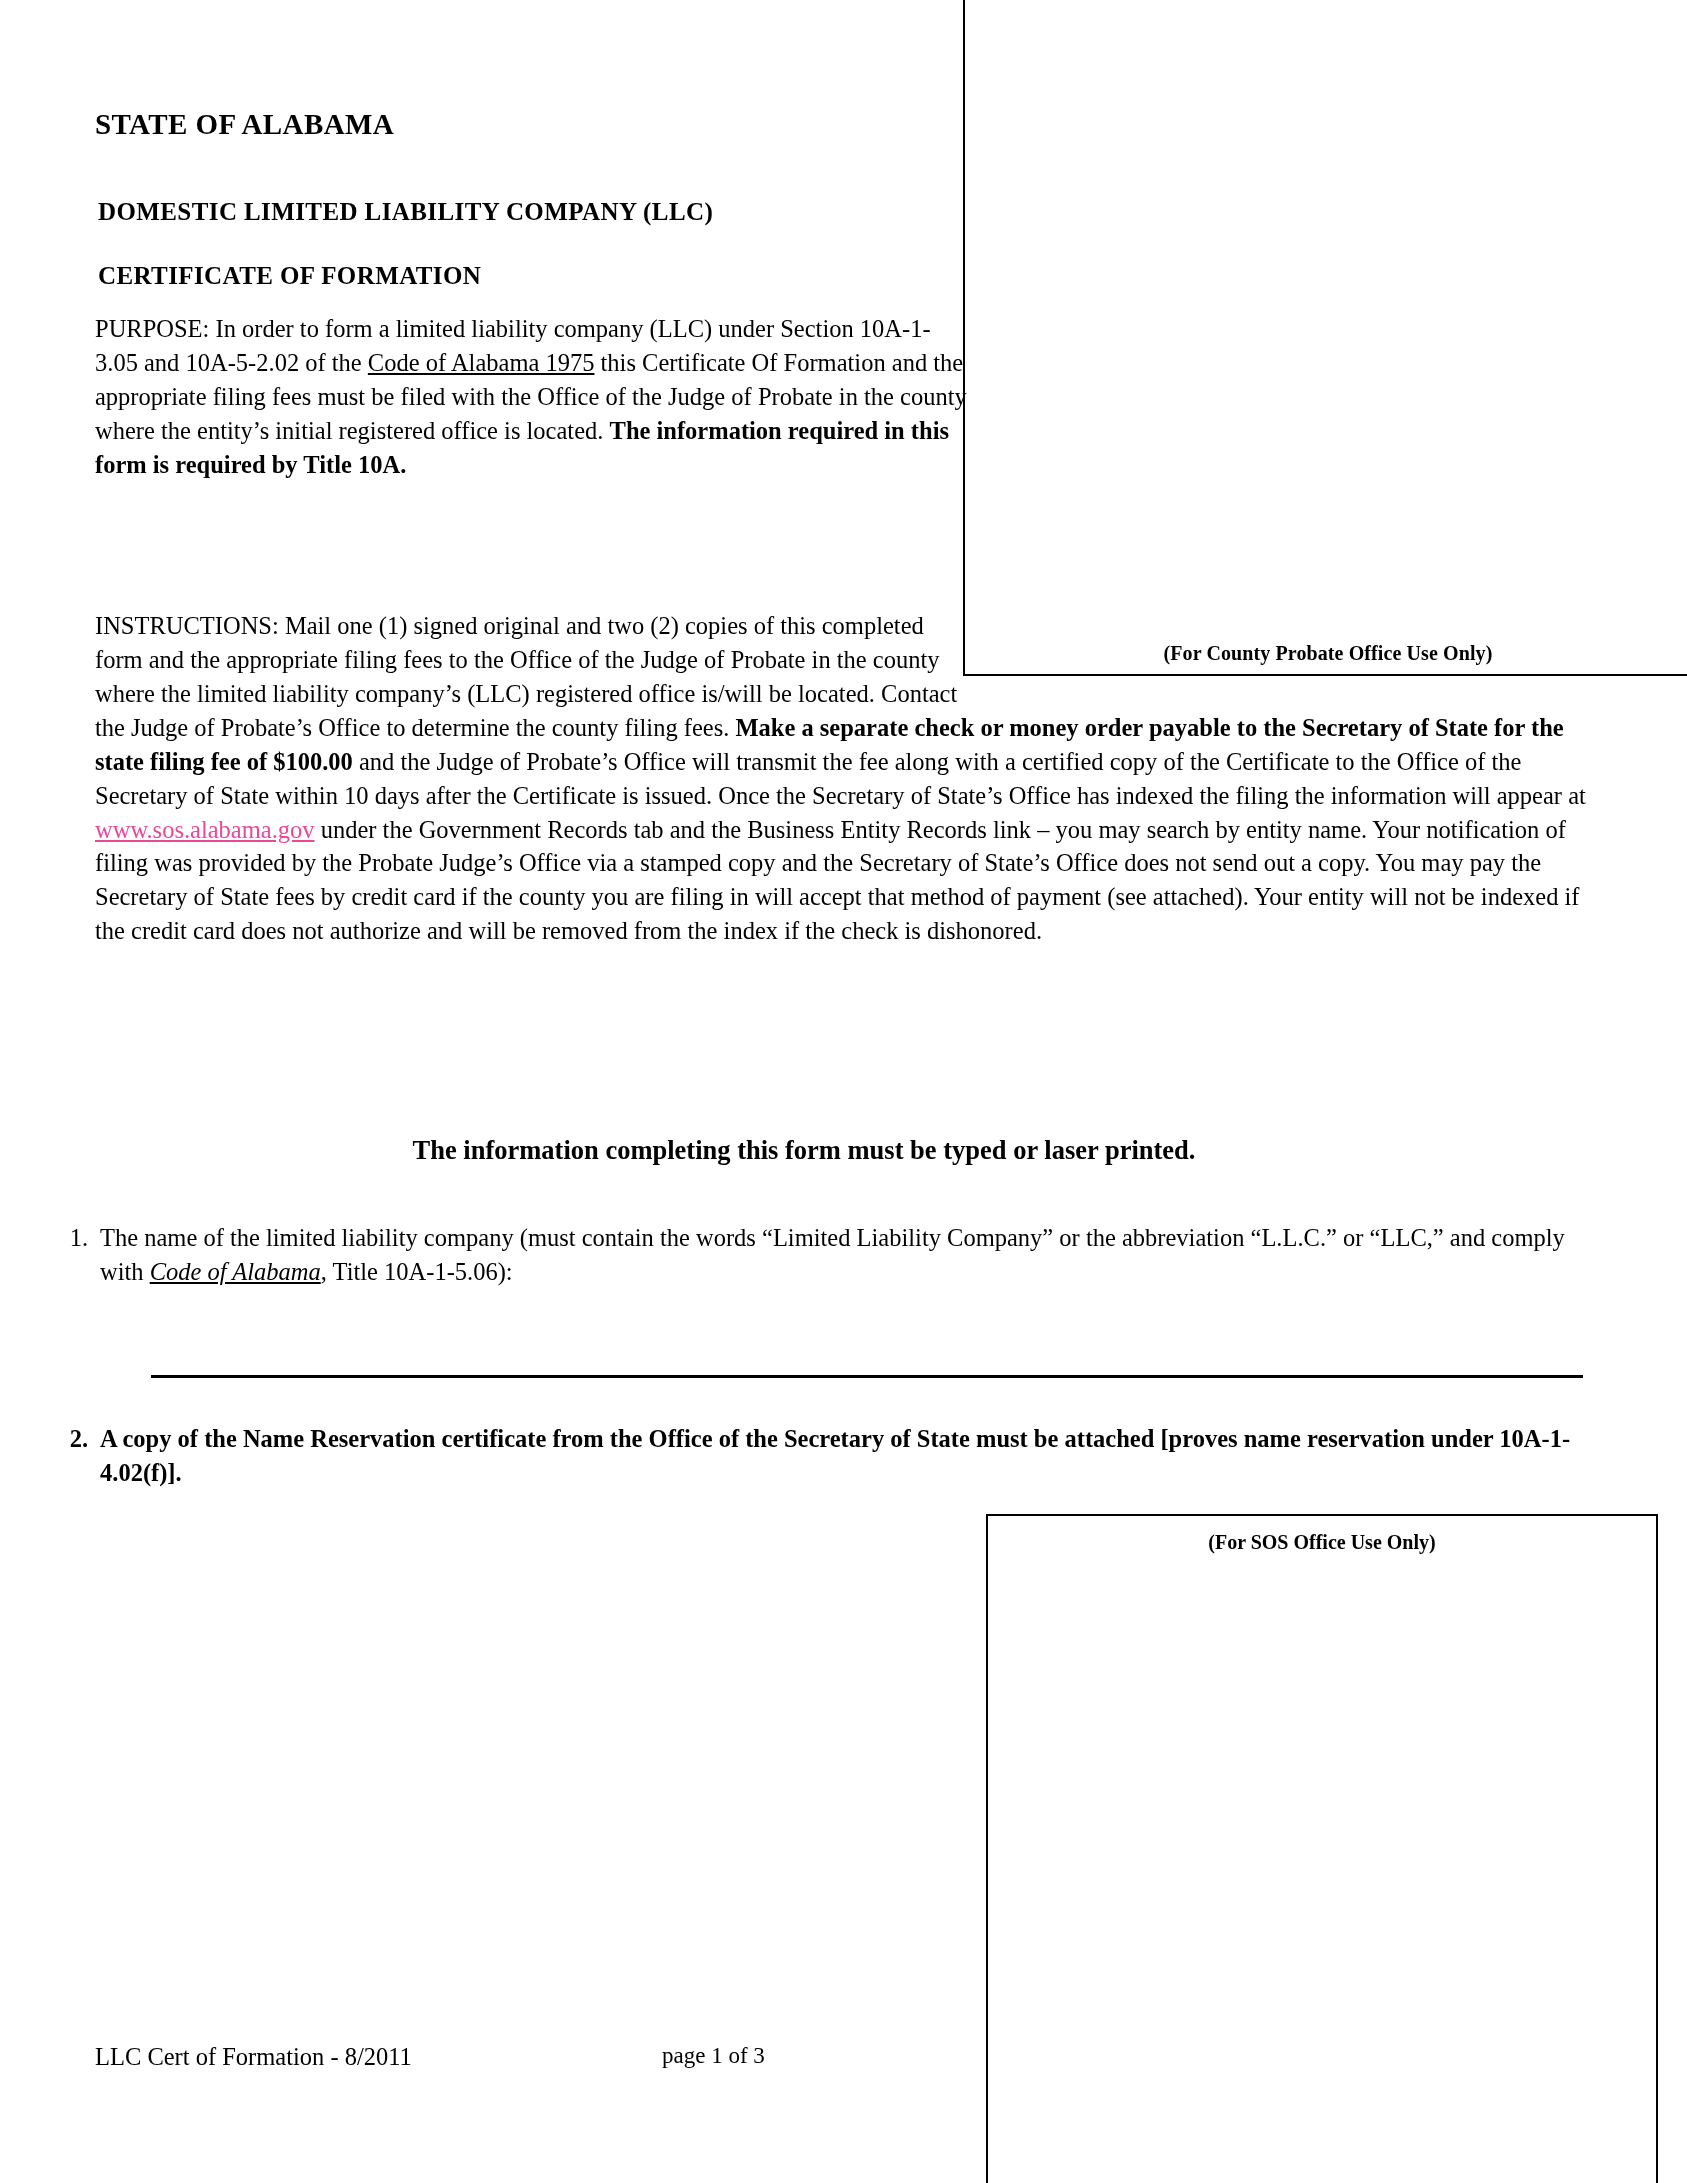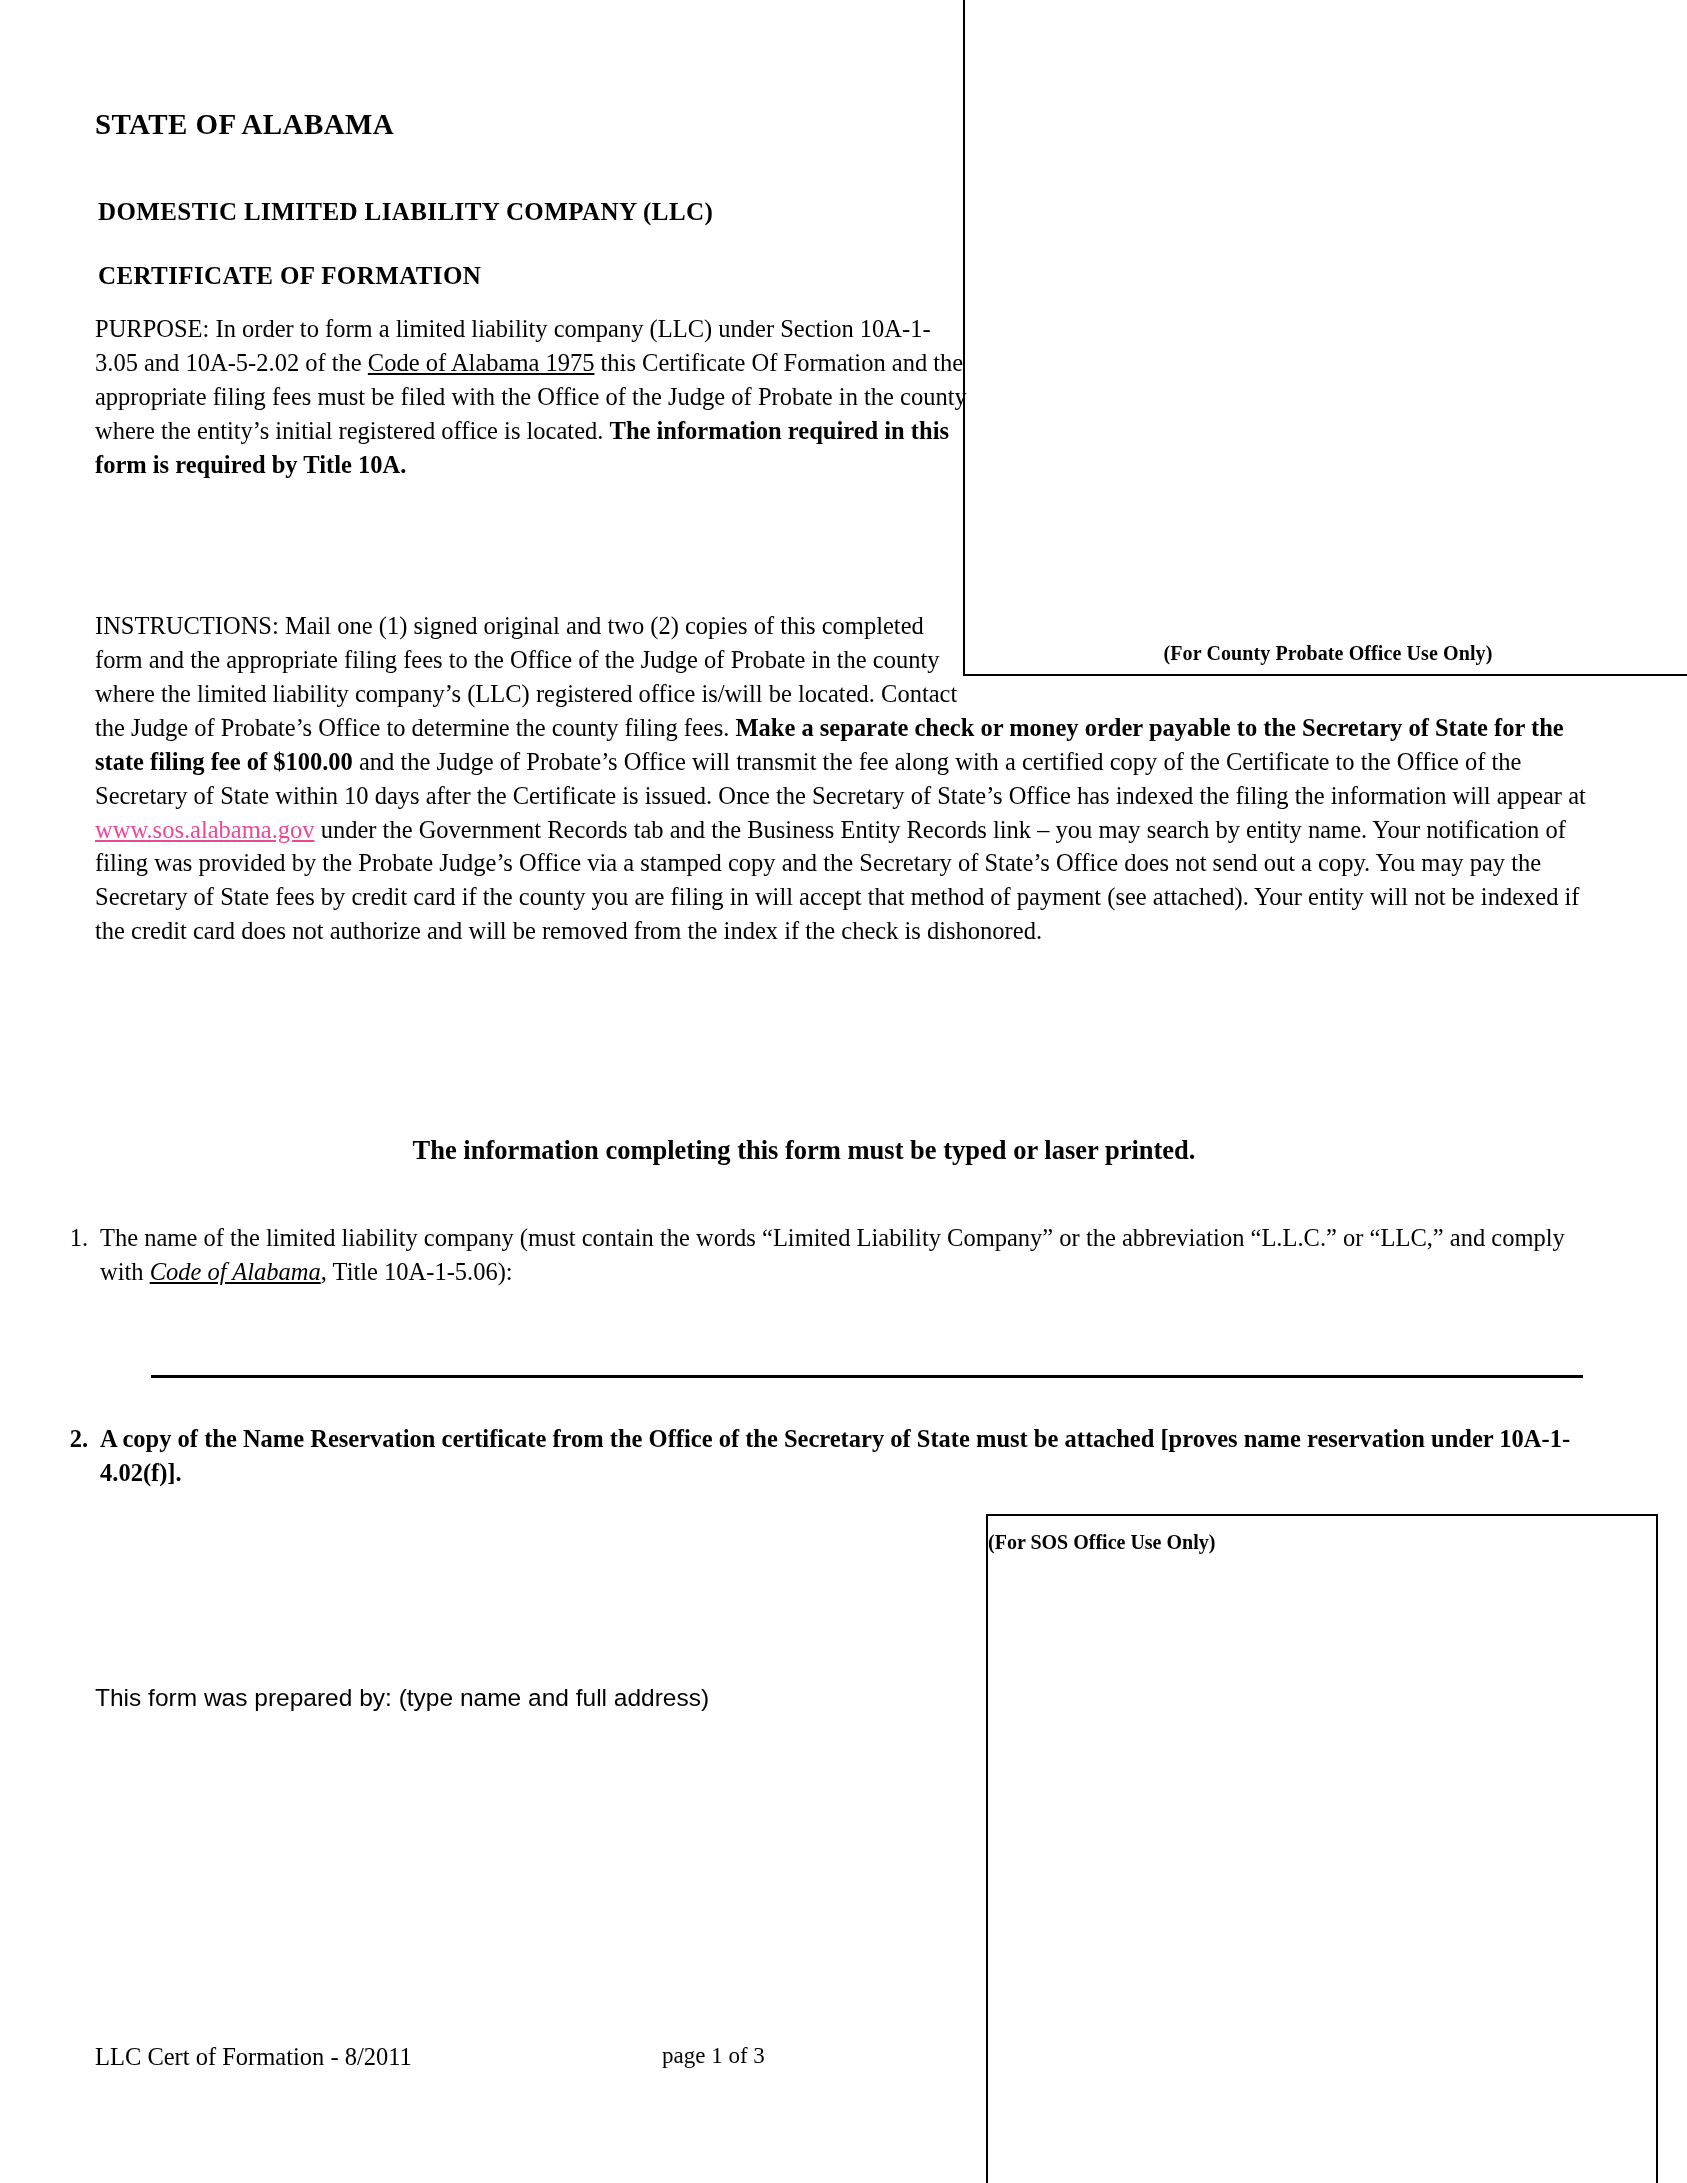--- a/index.html
+++ b/index.html
@@ -132,20 +132,21 @@
     height: 701px;
     border: 2.6px solid #000;
     border-bottom: none;
     box-sizing: border-box;
   }
   .sos-box-label {
     position: absolute;
     left: 0;
     right: 0;
     top: 14.6px;
+    text-align: center;
     font-size: 20px;
     font-weight: bold;
   }
 
   
   .prepared-by {
     position: absolute;
     left: 95px;
     top: 1684px;
     font-family: "Liberation Sans", "DejaVu Sans", sans-serif;
@@ -204,19 +205,18 @@
 
   <div class="item" id="item2">
     <div class="item-num">2.</div>
     <div class="item-body">A copy of the Name Reservation certificate from the Office of the Secretary of State must be attached [proves name reservation under 10A-1-4.02(f)].</div>
   </div>
 
   <div class="sos-box">
     <div class="sos-box-label">(For SOS Office Use Only)</div>
   </div>
 
-  <div class="prepared-by">This form was prepared by: (type name and full address)</div>
 
   <div class="footer-left">LLC Cert of Formation - 8/2011</div>
   <div class="footer-page">page 1 of 3</div>
 
 </div>
 
 
 </body></html>

